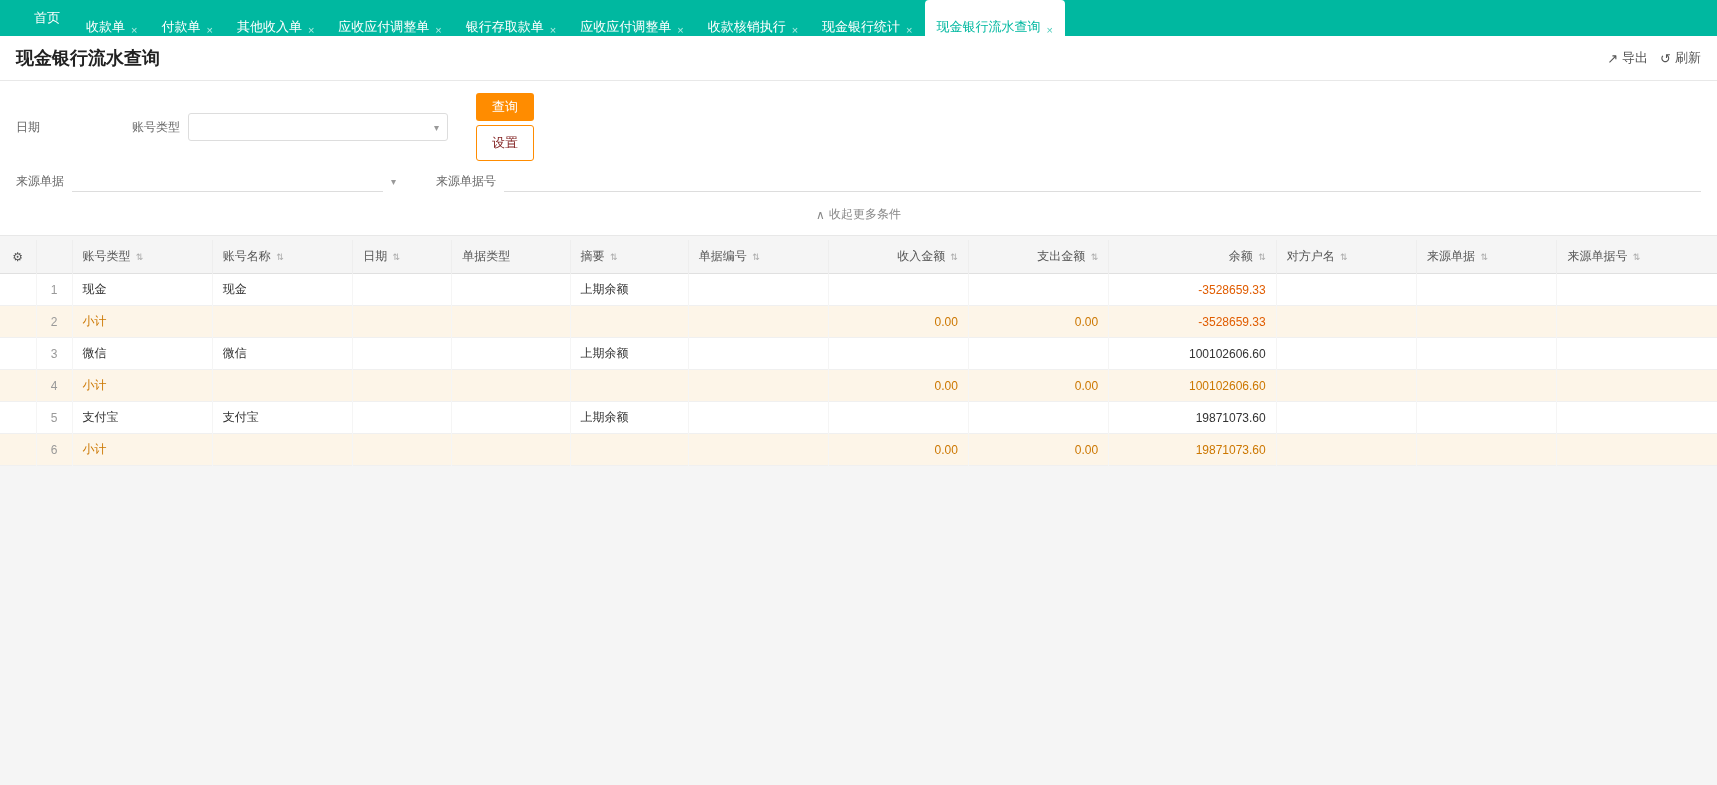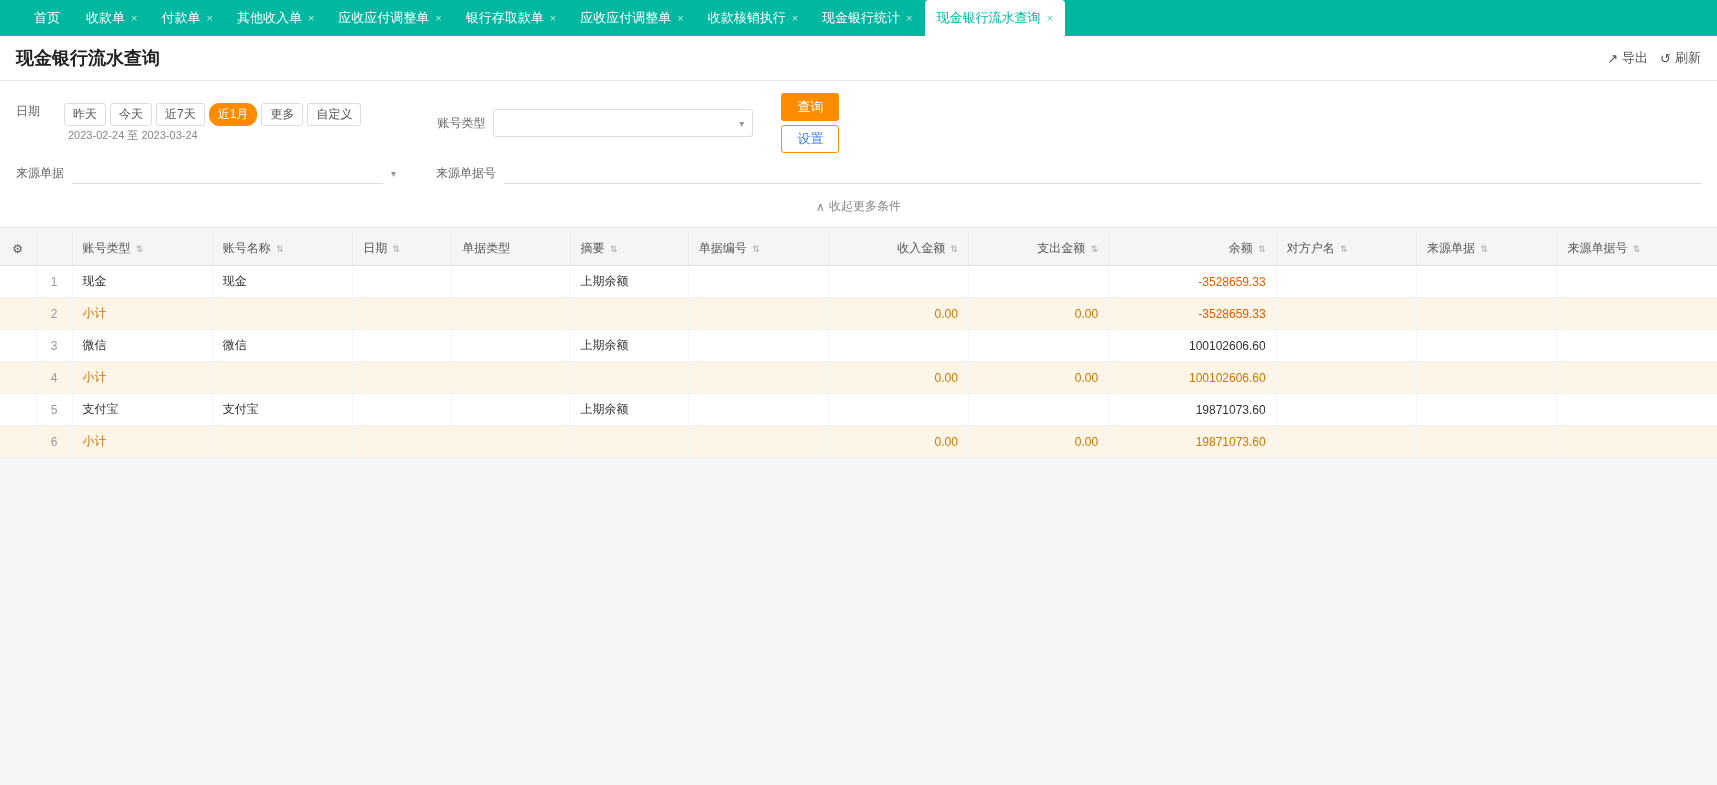--- a/index.html
+++ b/index.html
@@ -12,21 +12,21 @@
       align-items: center;
       height: 36px;
       padding: 0 20px;
       overflow: hidden;
     }
     .nav-item {
       color: #fff;
       padding: 0 12px;
       height: 36px;
       display: flex;
-      align-items: center;
+      align-items: flex-end;
       cursor: pointer;
       white-space: nowrap;
       font-size: 13px;
     }
     .nav-item.active {
       background: #fff;
       color: #00b8a0;
       border-radius: 4px 4px 0 0;
     }
     .nav-item .close-x {
@@ -150,27 +150,27 @@
       color: #fff;
       border: none;
       border-radius: 3px;
       padding: 5px 16px;
       font-size: 13px;
       cursor: pointer;
       height: 28px;
     }
     .settings-btn {
       background: #fff;
-      color: #3b82f6;
+      color: #7f1d1d;
       border: 1px solid #ff8c00;
       border-radius: 3px;
       padding: 4px 14px;
       font-size: 13px;
       cursor: pointer;
-      height: 28px;
+      height: 36px;
     }
     .source-row {
       display: flex;
       align-items: center;
       gap: 40px;
     }
     .source-select {
       display: flex;
       align-items: center;
       gap: 8px;
@@ -283,31 +283,20 @@
       <span>刷新</span>
     </button>
   </div>
 </div>
 
 <div class="filter-area">
   <div class="filter-row">
 
     <div style="display:flex; align-items:flex-start; gap:8px;">
       <span class="filter-label">日期</span>
-      <div style="display:flex; flex-direction:column; gap:2px;">
-        <div class="date-btns">
-          <button class="date-btn">昨天</button>
-          <button class="date-btn">今天</button>
-          <button class="date-btn">近7天</button>
-          <button class="date-btn active">近1月</button>
-          <button class="date-btn">更多</button>
-          <button class="date-btn">自定义</button>
-        </div>
-        <span class="date-range">2023-02-24 至 2023-03-24</span>
-      </div>
     </div>
 
     <div style="display:flex; align-items:center; gap:8px; margin-left:60px;">
       <span class="filter-label">账号类型</span>
       <div class="select-box" style="min-width:260px;">
         <span></span>
         <span class="arrow">▾</span>
       </div>
     </div>
 

